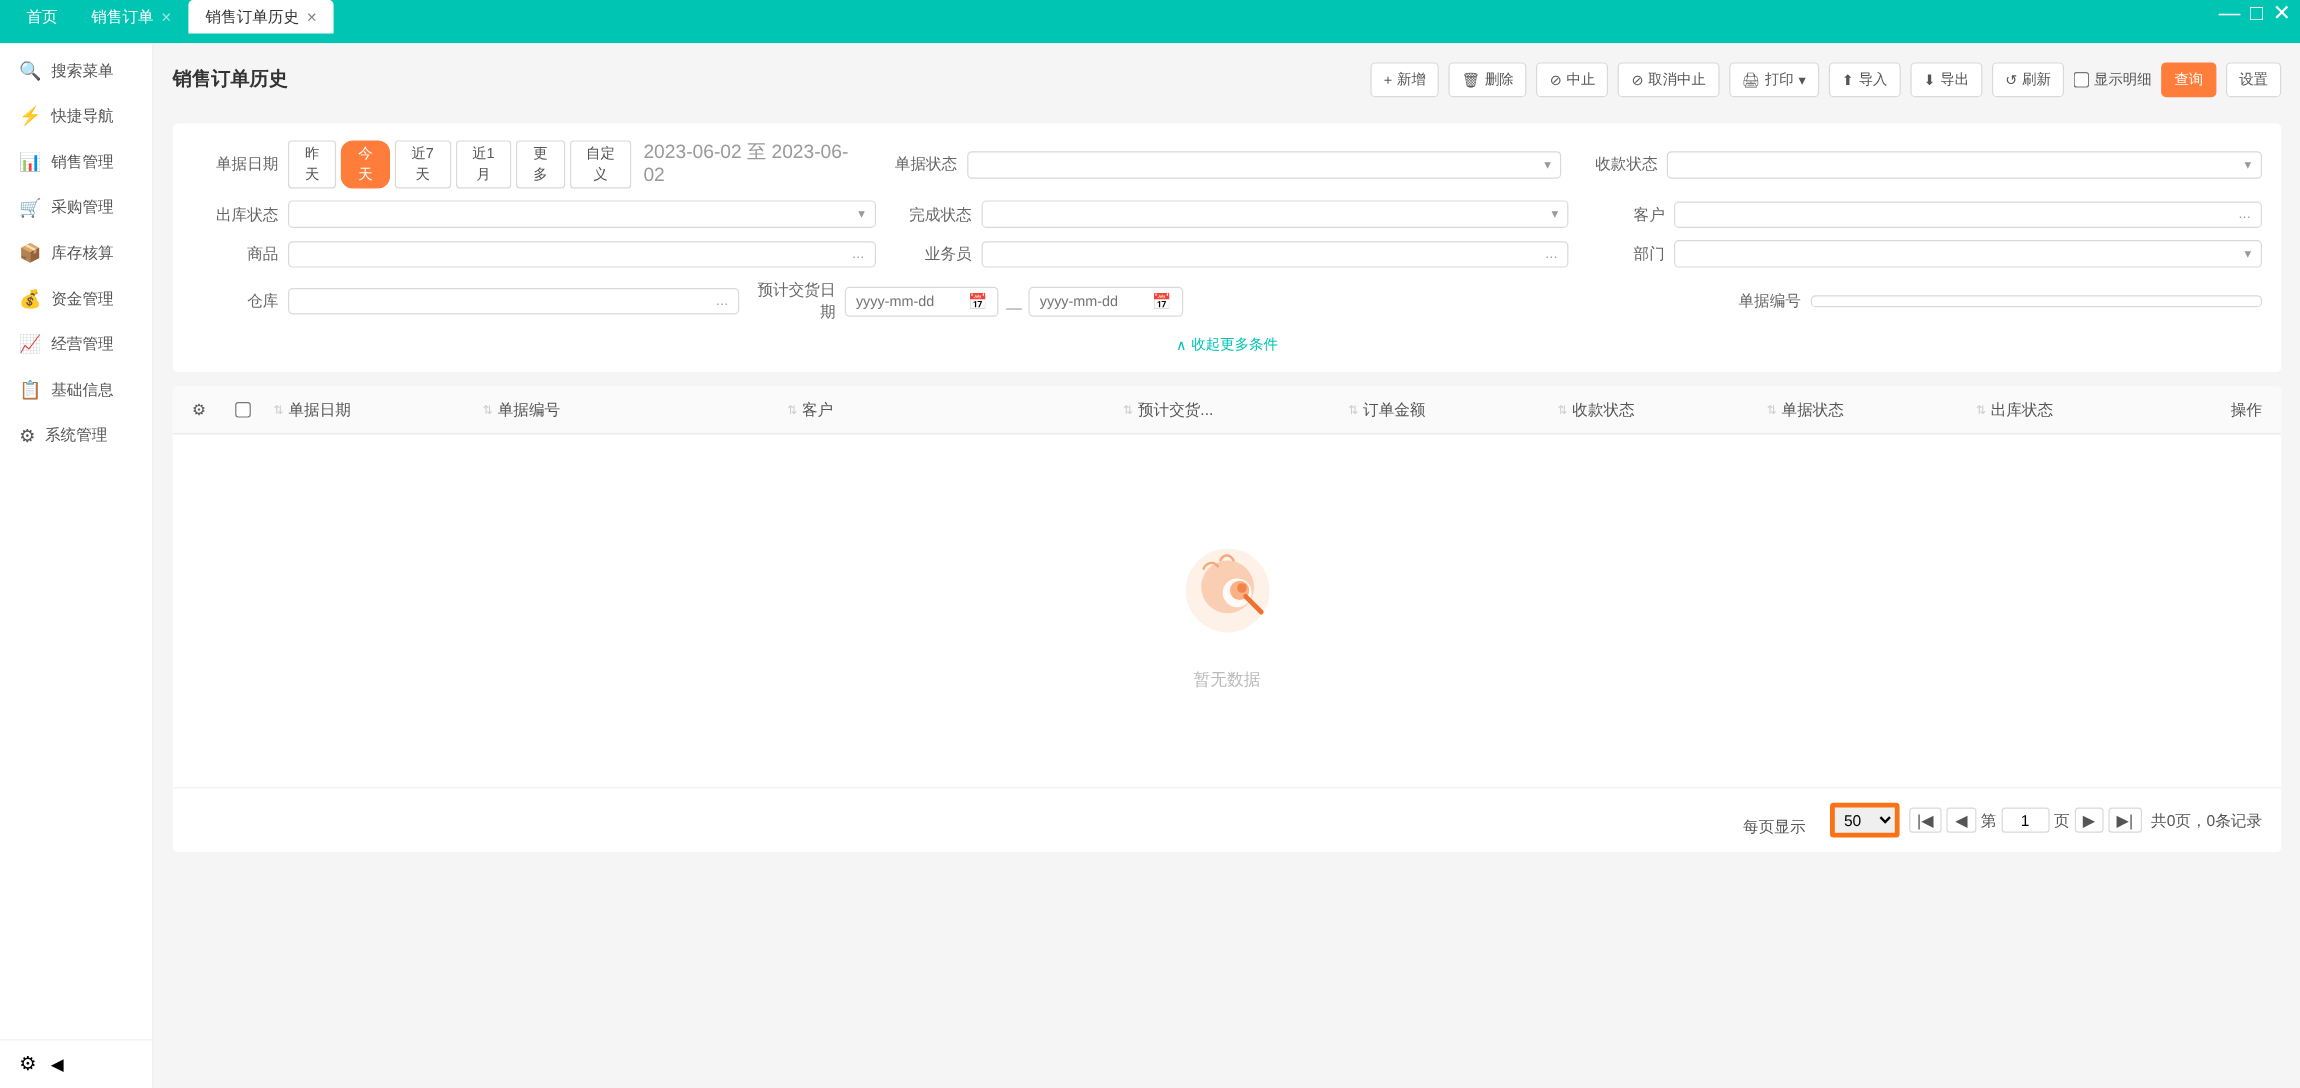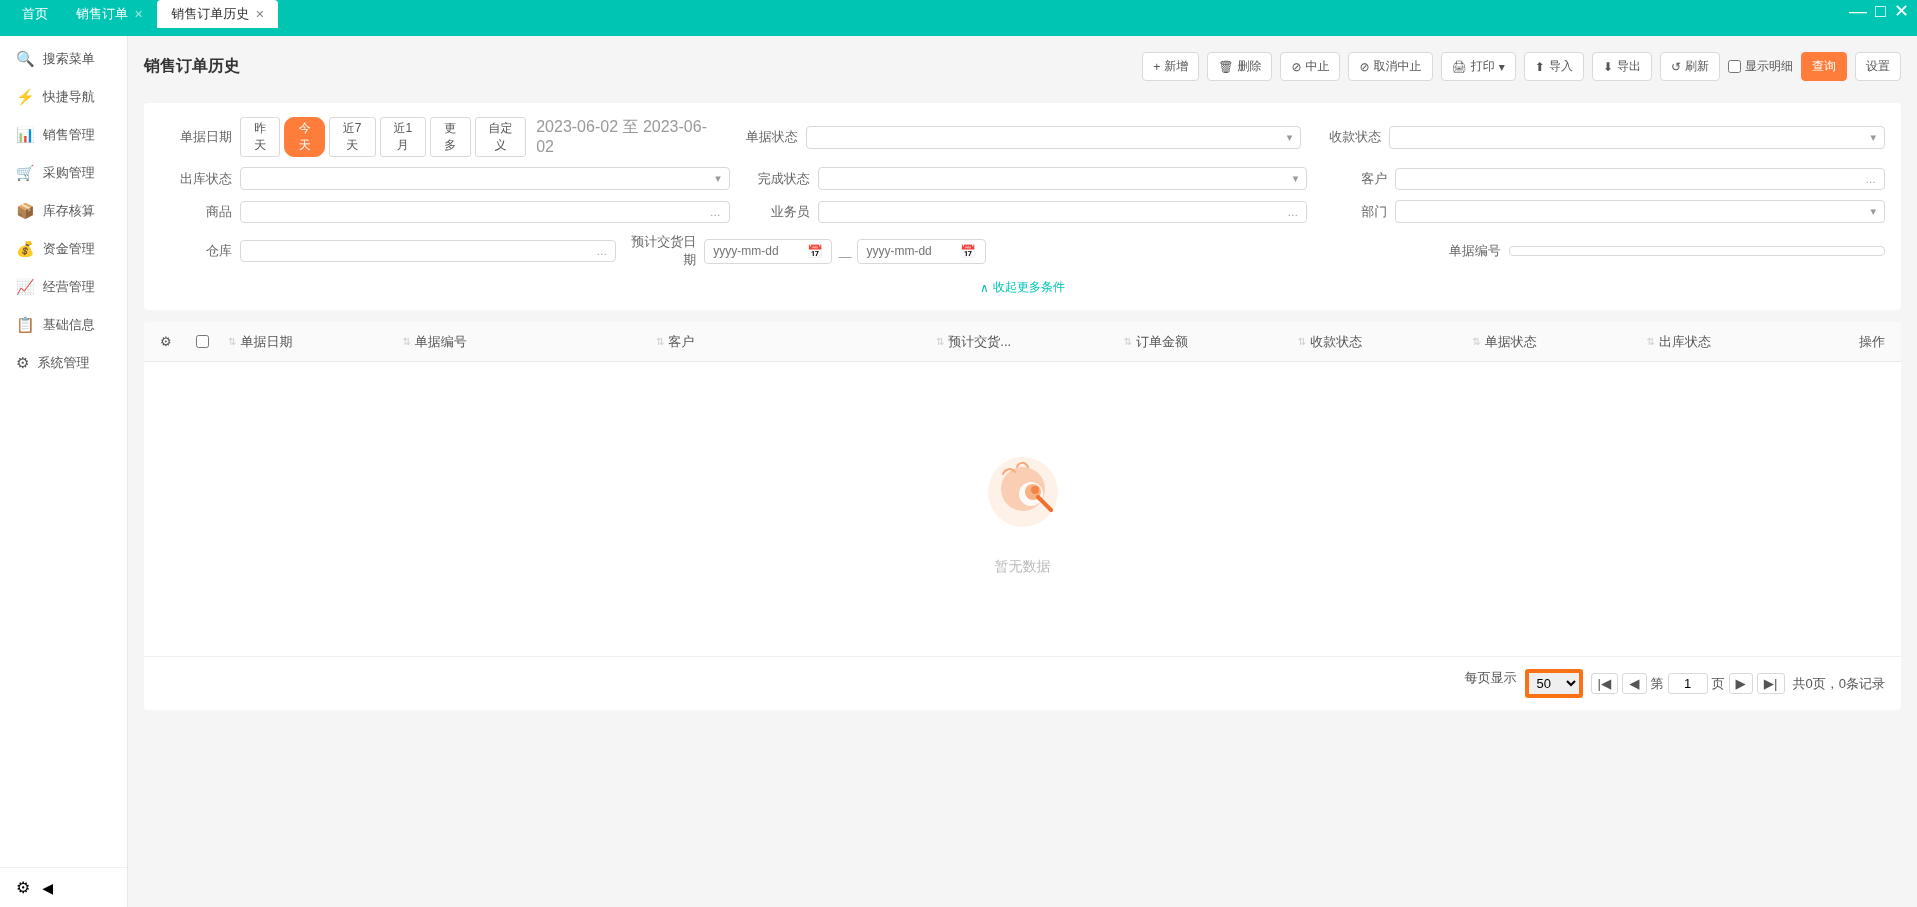--- a/index.html
+++ b/index.html
@@ -296,22 +296,22 @@
       justify-content: flex-end;
       padding: 12px 16px;
       background: #fff;
       border-top: 1px solid #f0f0f0;
       gap: 8px;
       font-size: 13px;
       color: #555;
     }
     .per-page-select {
       display: flex;
-      align-items: flex-start;
-      gap: 8px;
+      align-items: flex-end;
+      gap: 20px;
     }
     .per-page-select select {
       border: 4px solid #f97316;
       border-radius: 3px;
       padding: 2px 4px;
       font-size: 13px;
     }
     .page-nav {
       display: flex;
       align-items: center;

